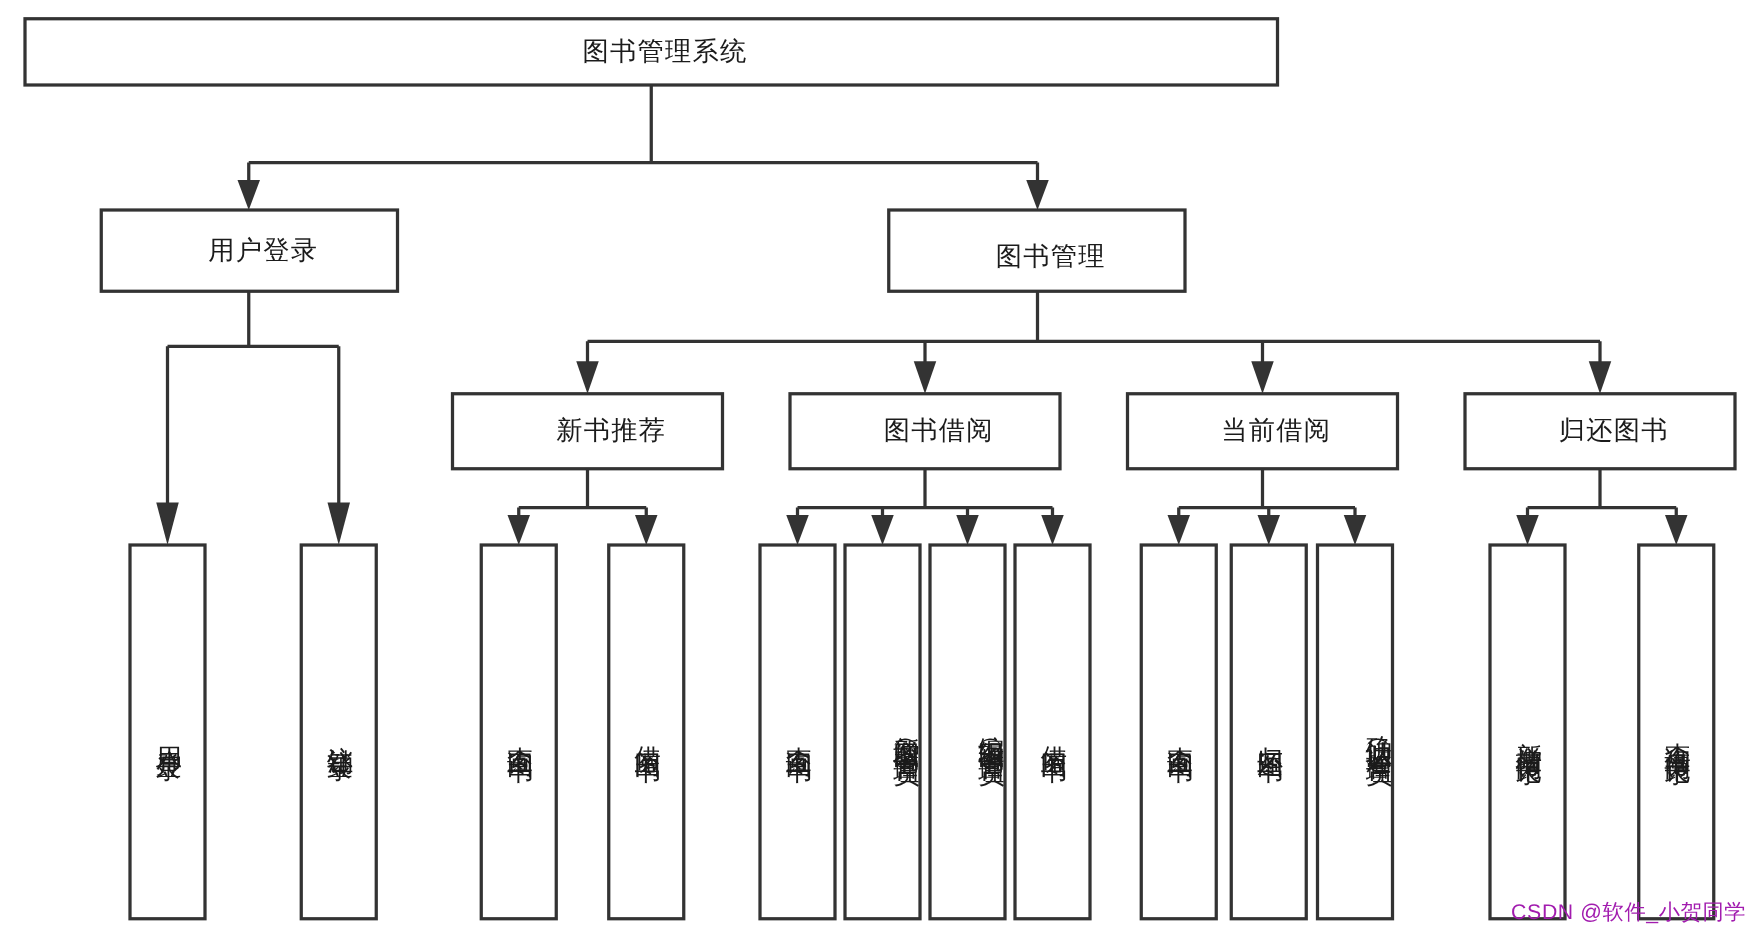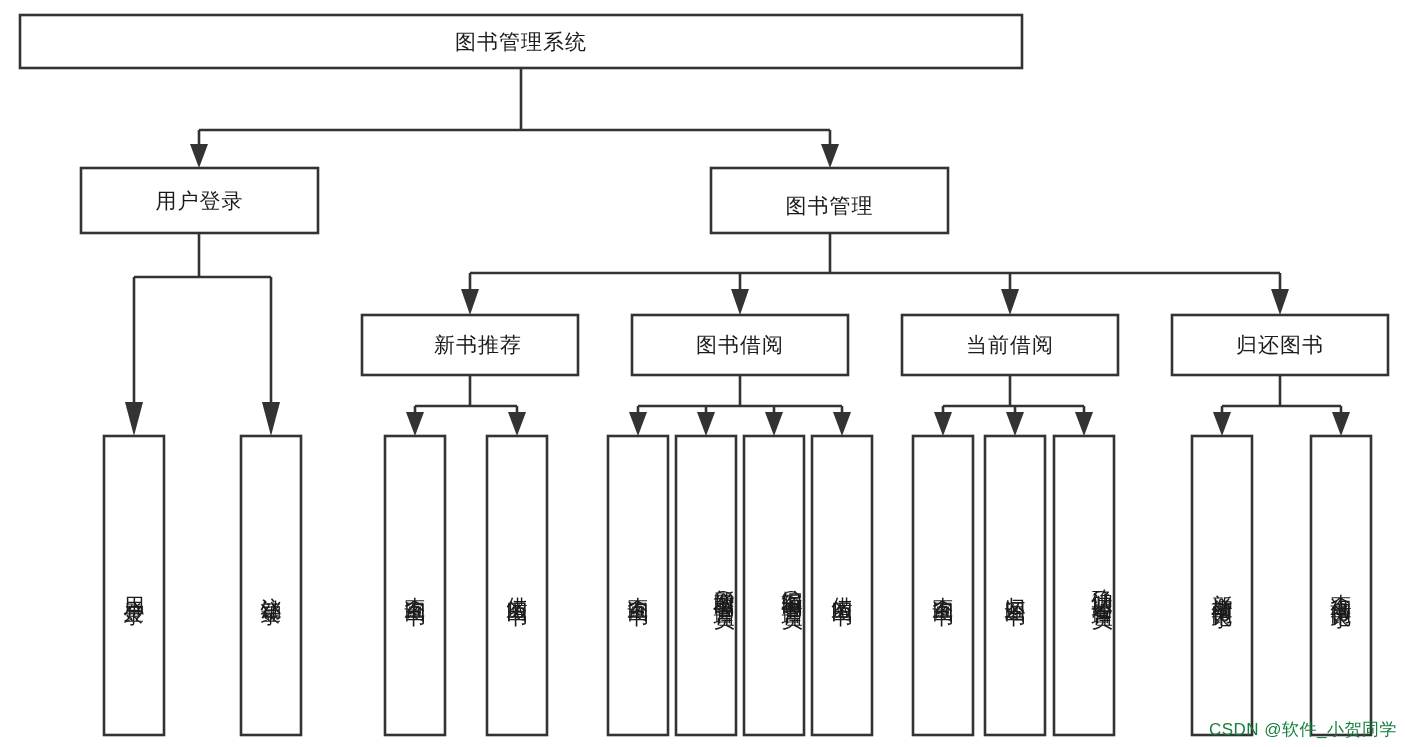--- a/index.html
+++ b/index.html
@@ -46,40 +46,41 @@
     display: flex;
     align-items: center;
     justify-content: center;
     color: #1b1b1b;
     font-size: 21px;
     letter-spacing: 1px;
     line-height: 1.2;
     text-align: center;
     white-space: nowrap;
     pointer-events: none;
+    padding-left: 11px;
   }
   .node-label-v {
     position: absolute;
     display: flex;
     align-items: center;
     justify-content: center;
     color: #1b1b1b;
     font-size: 21px;
     line-height: 1.15;
     writing-mode: vertical-rl;
     text-orientation: upright;
     letter-spacing: 3px;
     text-align: center;
     pointer-events: none;
   }
   #watermark {
     position: absolute;
     right: 8px;
     bottom: 6px;
-    color: #15803d;
+    color: #a21caf;
     font-size: 17px;
     letter-spacing: 0.5px;
     white-space: nowrap;
   }
 </style>
 </head>
 <body>
 
 <div id="diagram-root">
 

